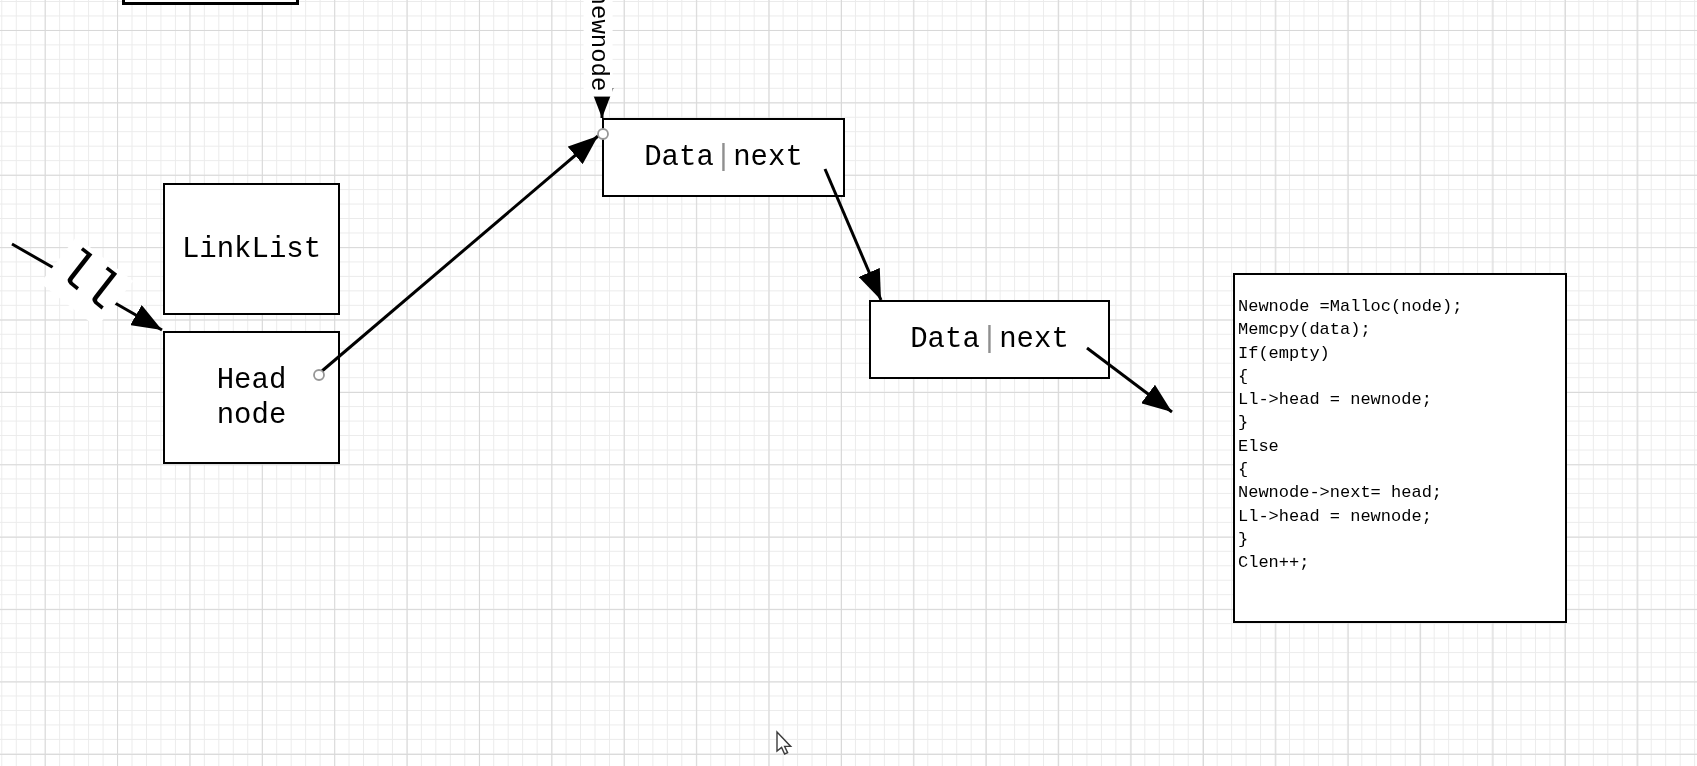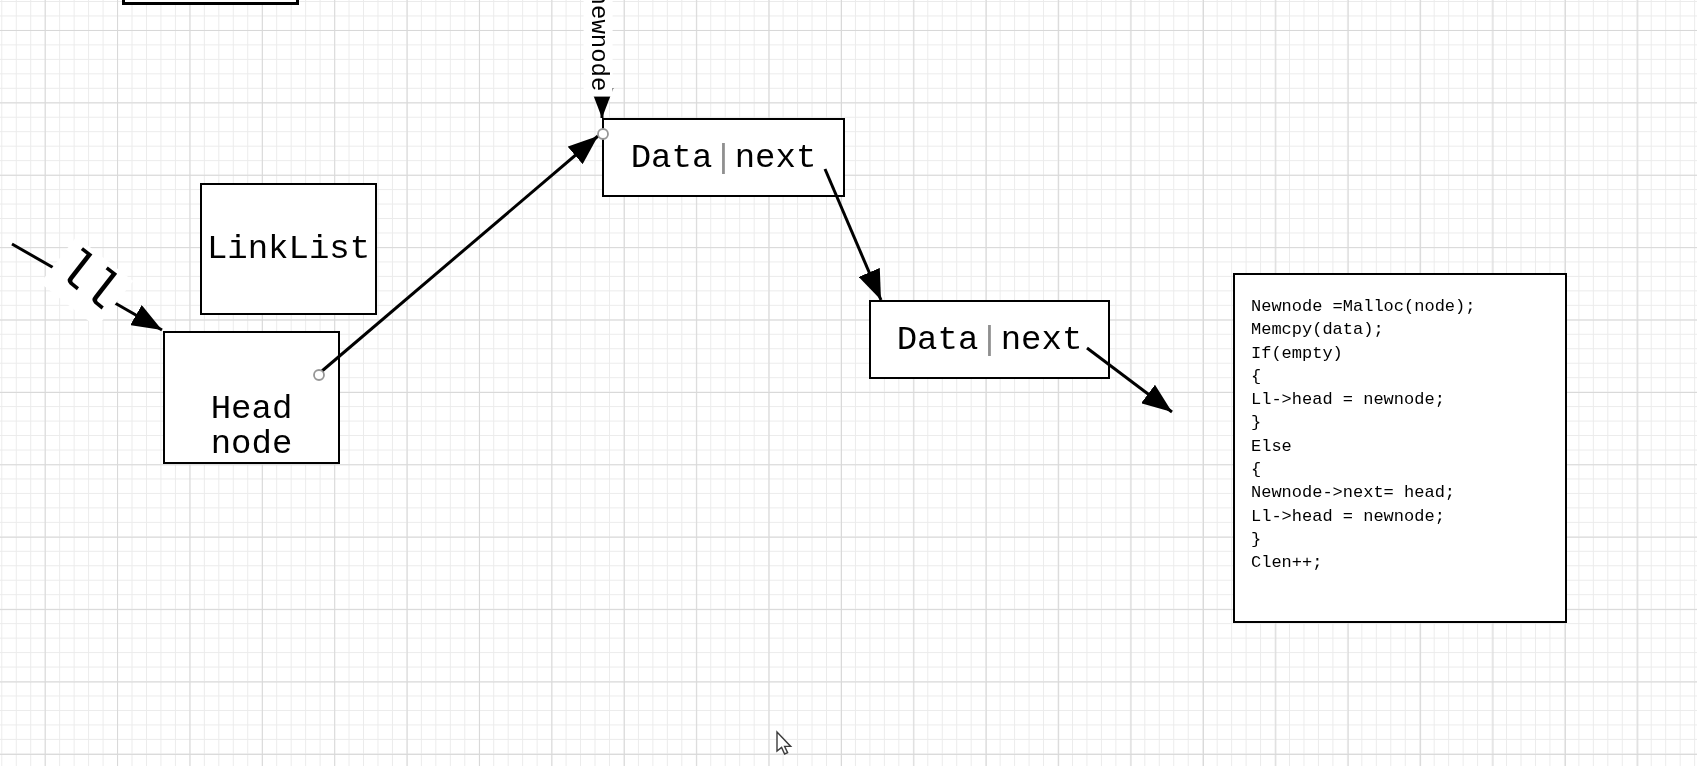--- a/index.html
+++ b/index.html
@@ -27,31 +27,31 @@
     position:absolute;
     box-sizing:border-box;
     background:#fff;
     border:2px solid var(--stroke);
     display:flex;
     align-items:center;
     justify-content:center;
     text-align:center;
     color:#000;
     z-index:2;
-    font-size:34px;
+    font-size:29px;
   }
   .node.top-partial{border-width:3px;}
   .node .stack{line-height:35px;}
   .pipe{color:#8f8f8f;padding:0 1px;}
   .code-node{
     align-items:flex-start;
     justify-content:flex-start;
     font-size:17px;
     line-height:23.3px;
-    padding:20px 16px;
+    padding:20px 3px;
     white-space:pre;
     text-align:left;
   }
   svg.overlay{position:absolute;left:0;top:0;z-index:5;}
   .edge-label{
     position:absolute;
     z-index:6;
     background:#fff;
     color:#000;
     line-height:1.05;
@@ -69,25 +69,25 @@
     transform:translate(-50%,-50%) rotate(90deg);
   }
 </style>
 </head>
 <body>
 
 <div class="canvas">
 
   <div class="node top-partial" style="left:122px;top:-58px;width:177px;height:63px;"></div>
 
-  <div class="node" style="left:163px;top:183px;width:177px;height:132px;margin-left:37px;">
+  <div class="node" style="left:163px;top:183px;width:177px;height:132px;">
     <span>LinkList</span>
   </div>
 
-  <div class="node" style="left:163px;top:331px;width:177px;height:133px;align-items:flex-end;">
+  <div class="node" style="left:163px;top:331px;width:177px;height:133px;">
     <div class="stack">
       <div>Head</div>
       <div>node</div>
     </div>
   </div>
 
   <div class="node" style="left:602px;top:118px;width:243px;height:79px;">
     <span><span>Data</span><span class="pipe">|</span><span>next</span></span>
   </div>
 

